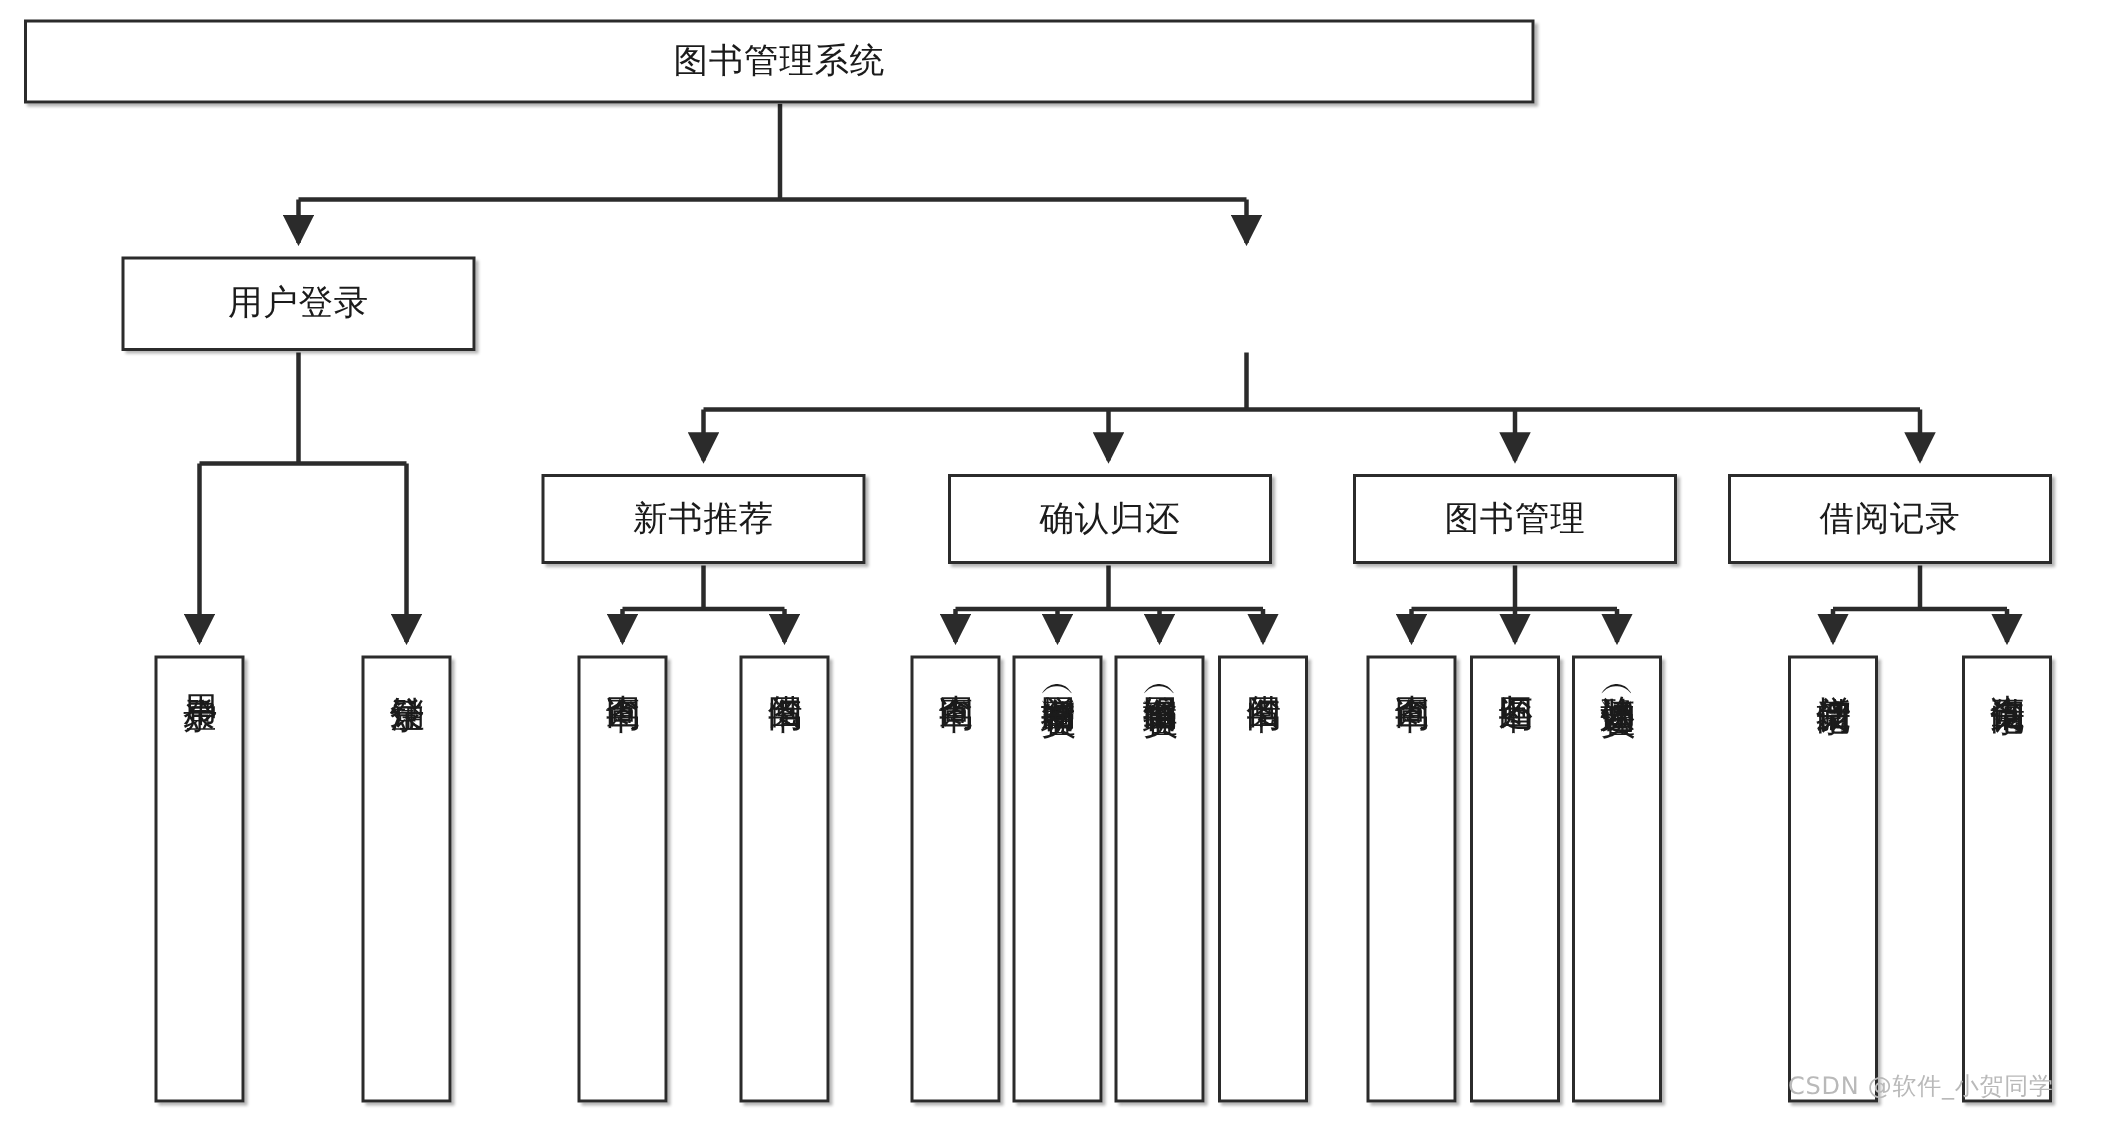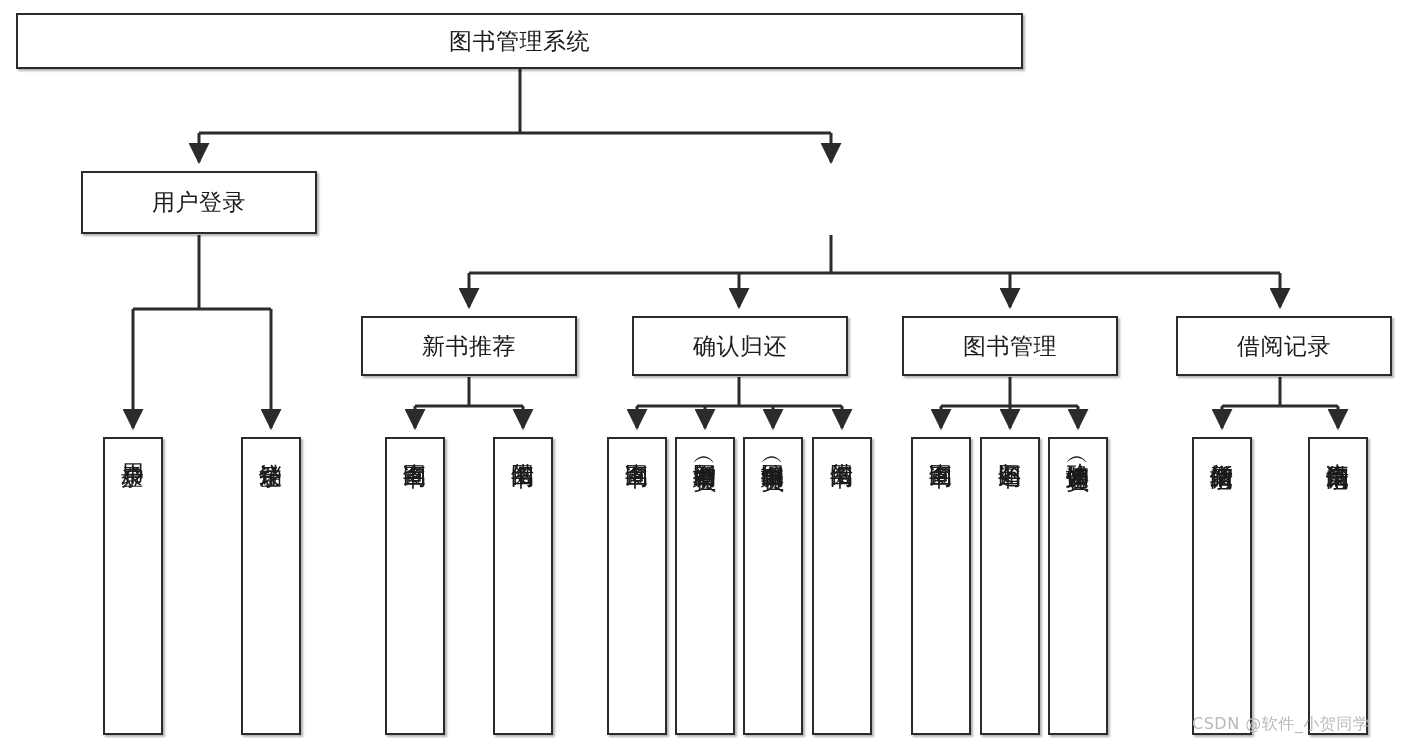--- a/index.html
+++ b/index.html
@@ -128,21 +128,21 @@
 
   <div class="node" style="left:361px; top:316px; width:216px; height:60px;">
     <span class="node-label">新书推荐</span>
   </div>
   <div class="node" style="left:632px; top:316px; width:216px; height:60px;">
     <span class="node-label">确认归还</span>
   </div>
   <div class="node" style="left:902px; top:316px; width:216px; height:60px;">
     <span class="node-label">图书管理</span>
   </div>
-  <div class="node" style="left:1176px; top:316px; width:216px; height:60px;">
+  <div class="node" style="left:1152px; top:316px; width:216px; height:60px;">
     <span class="node-label">借阅记录</span>
   </div>
 
   <div class="node leaf" style="left:103px; top:437px; width:60px; height:298px;">
     <span class="node-label">用户登录</span>
   </div>
   <div class="node leaf" style="left:241px; top:437px; width:60px; height:298px;">
     <span class="node-label">注销登录</span>
   </div>
 

